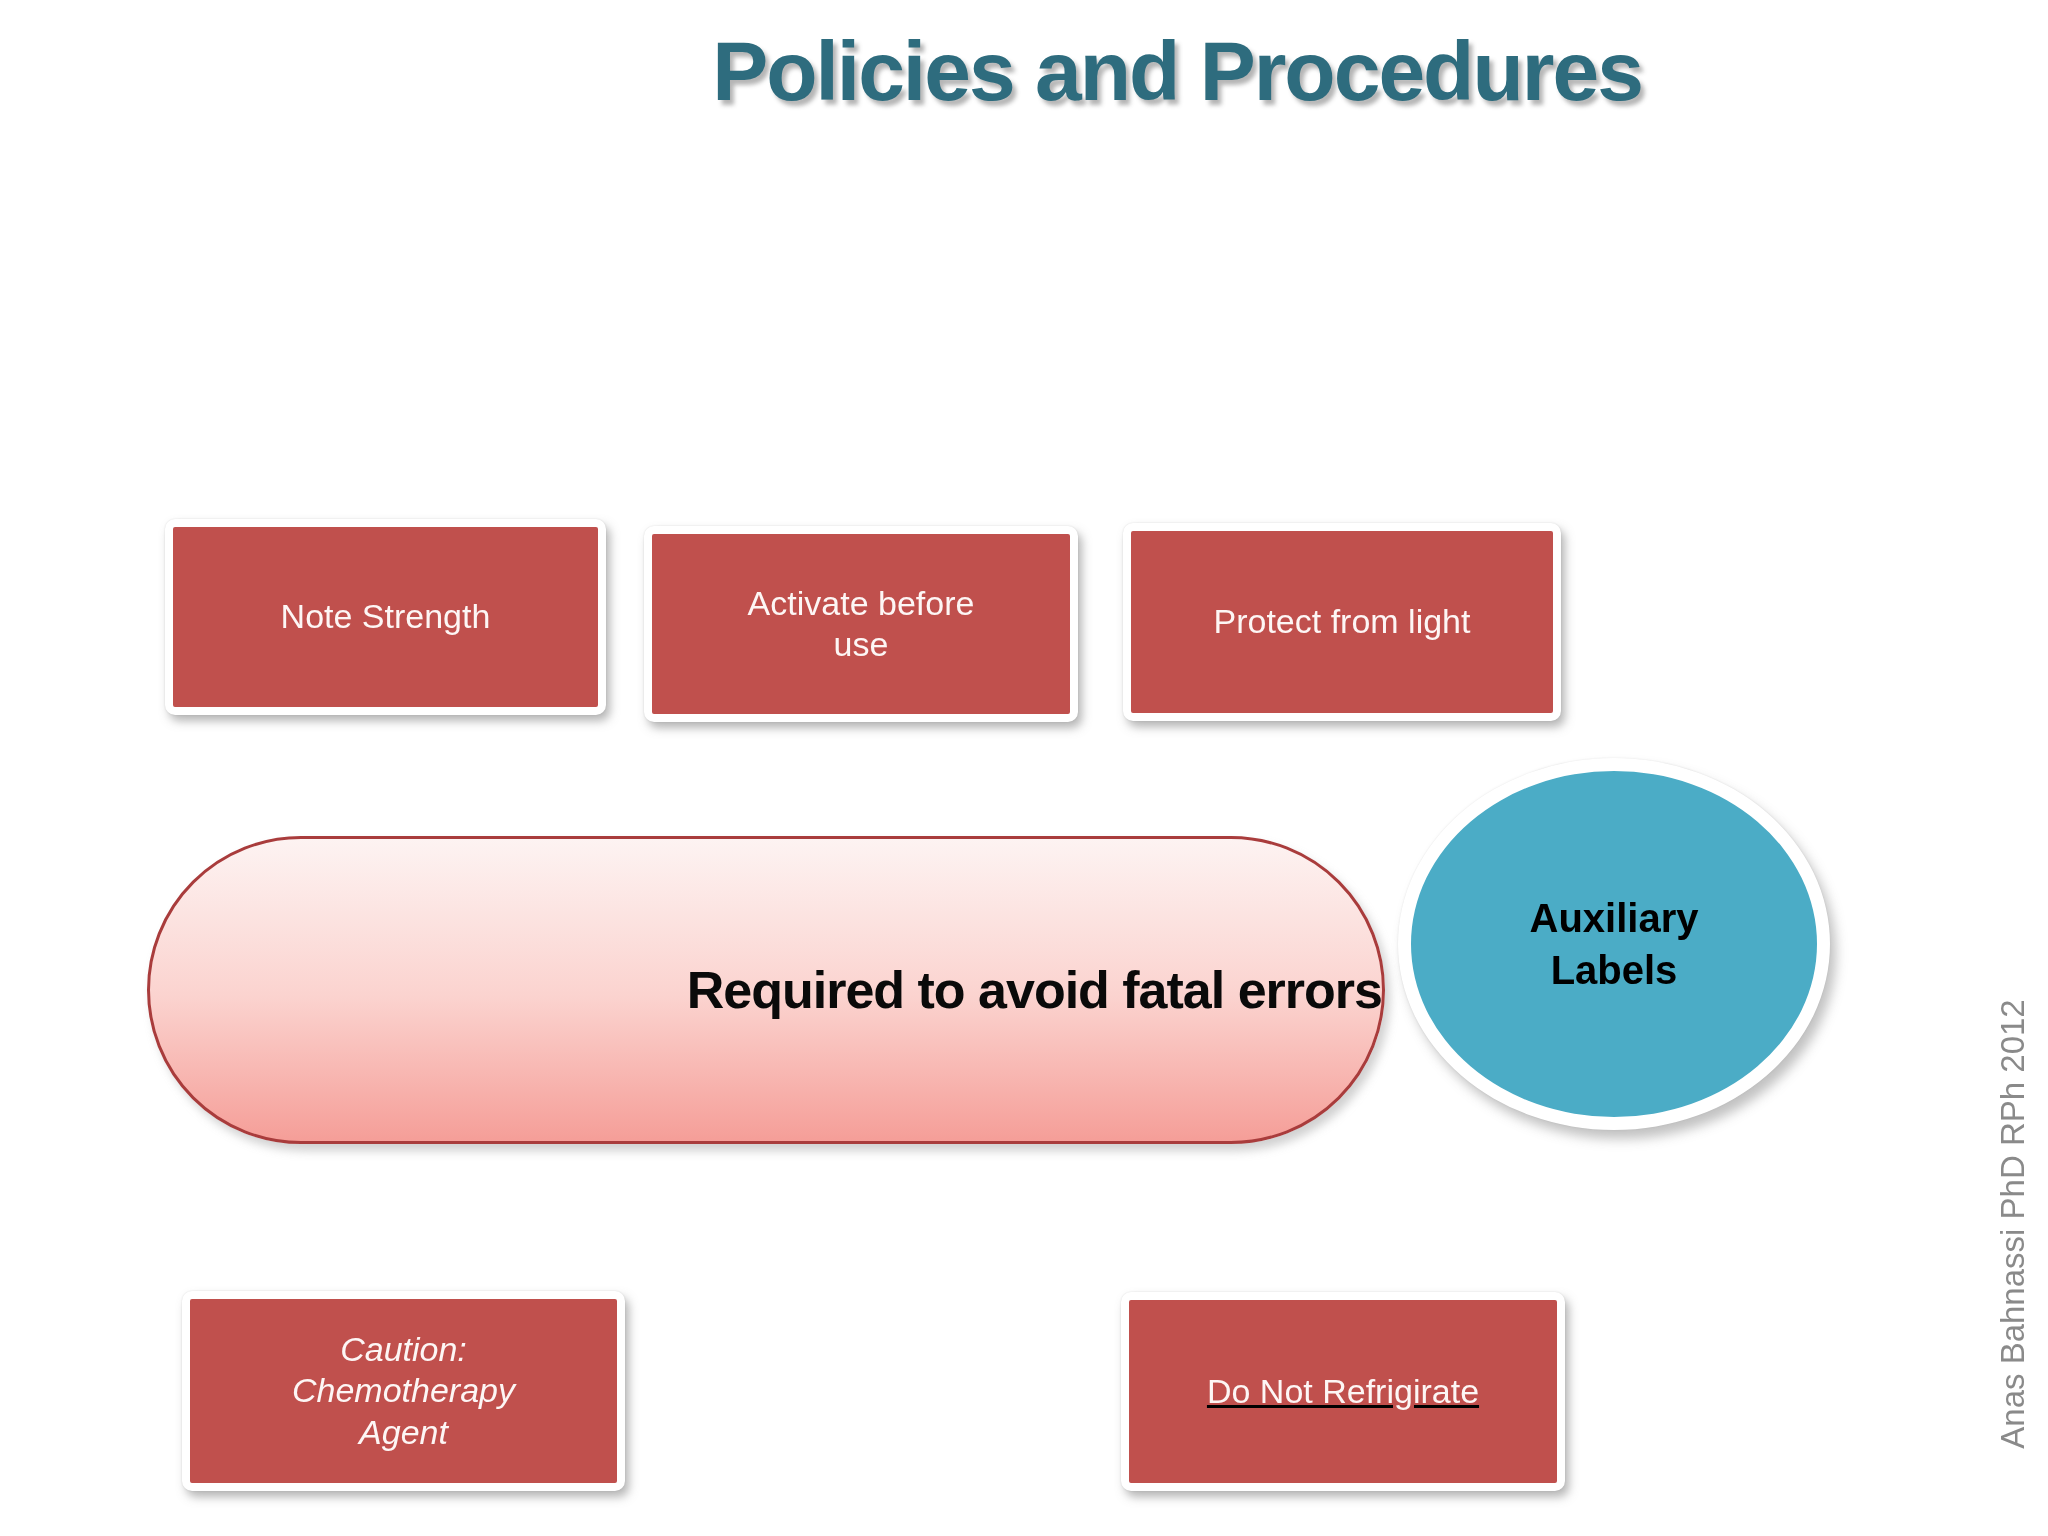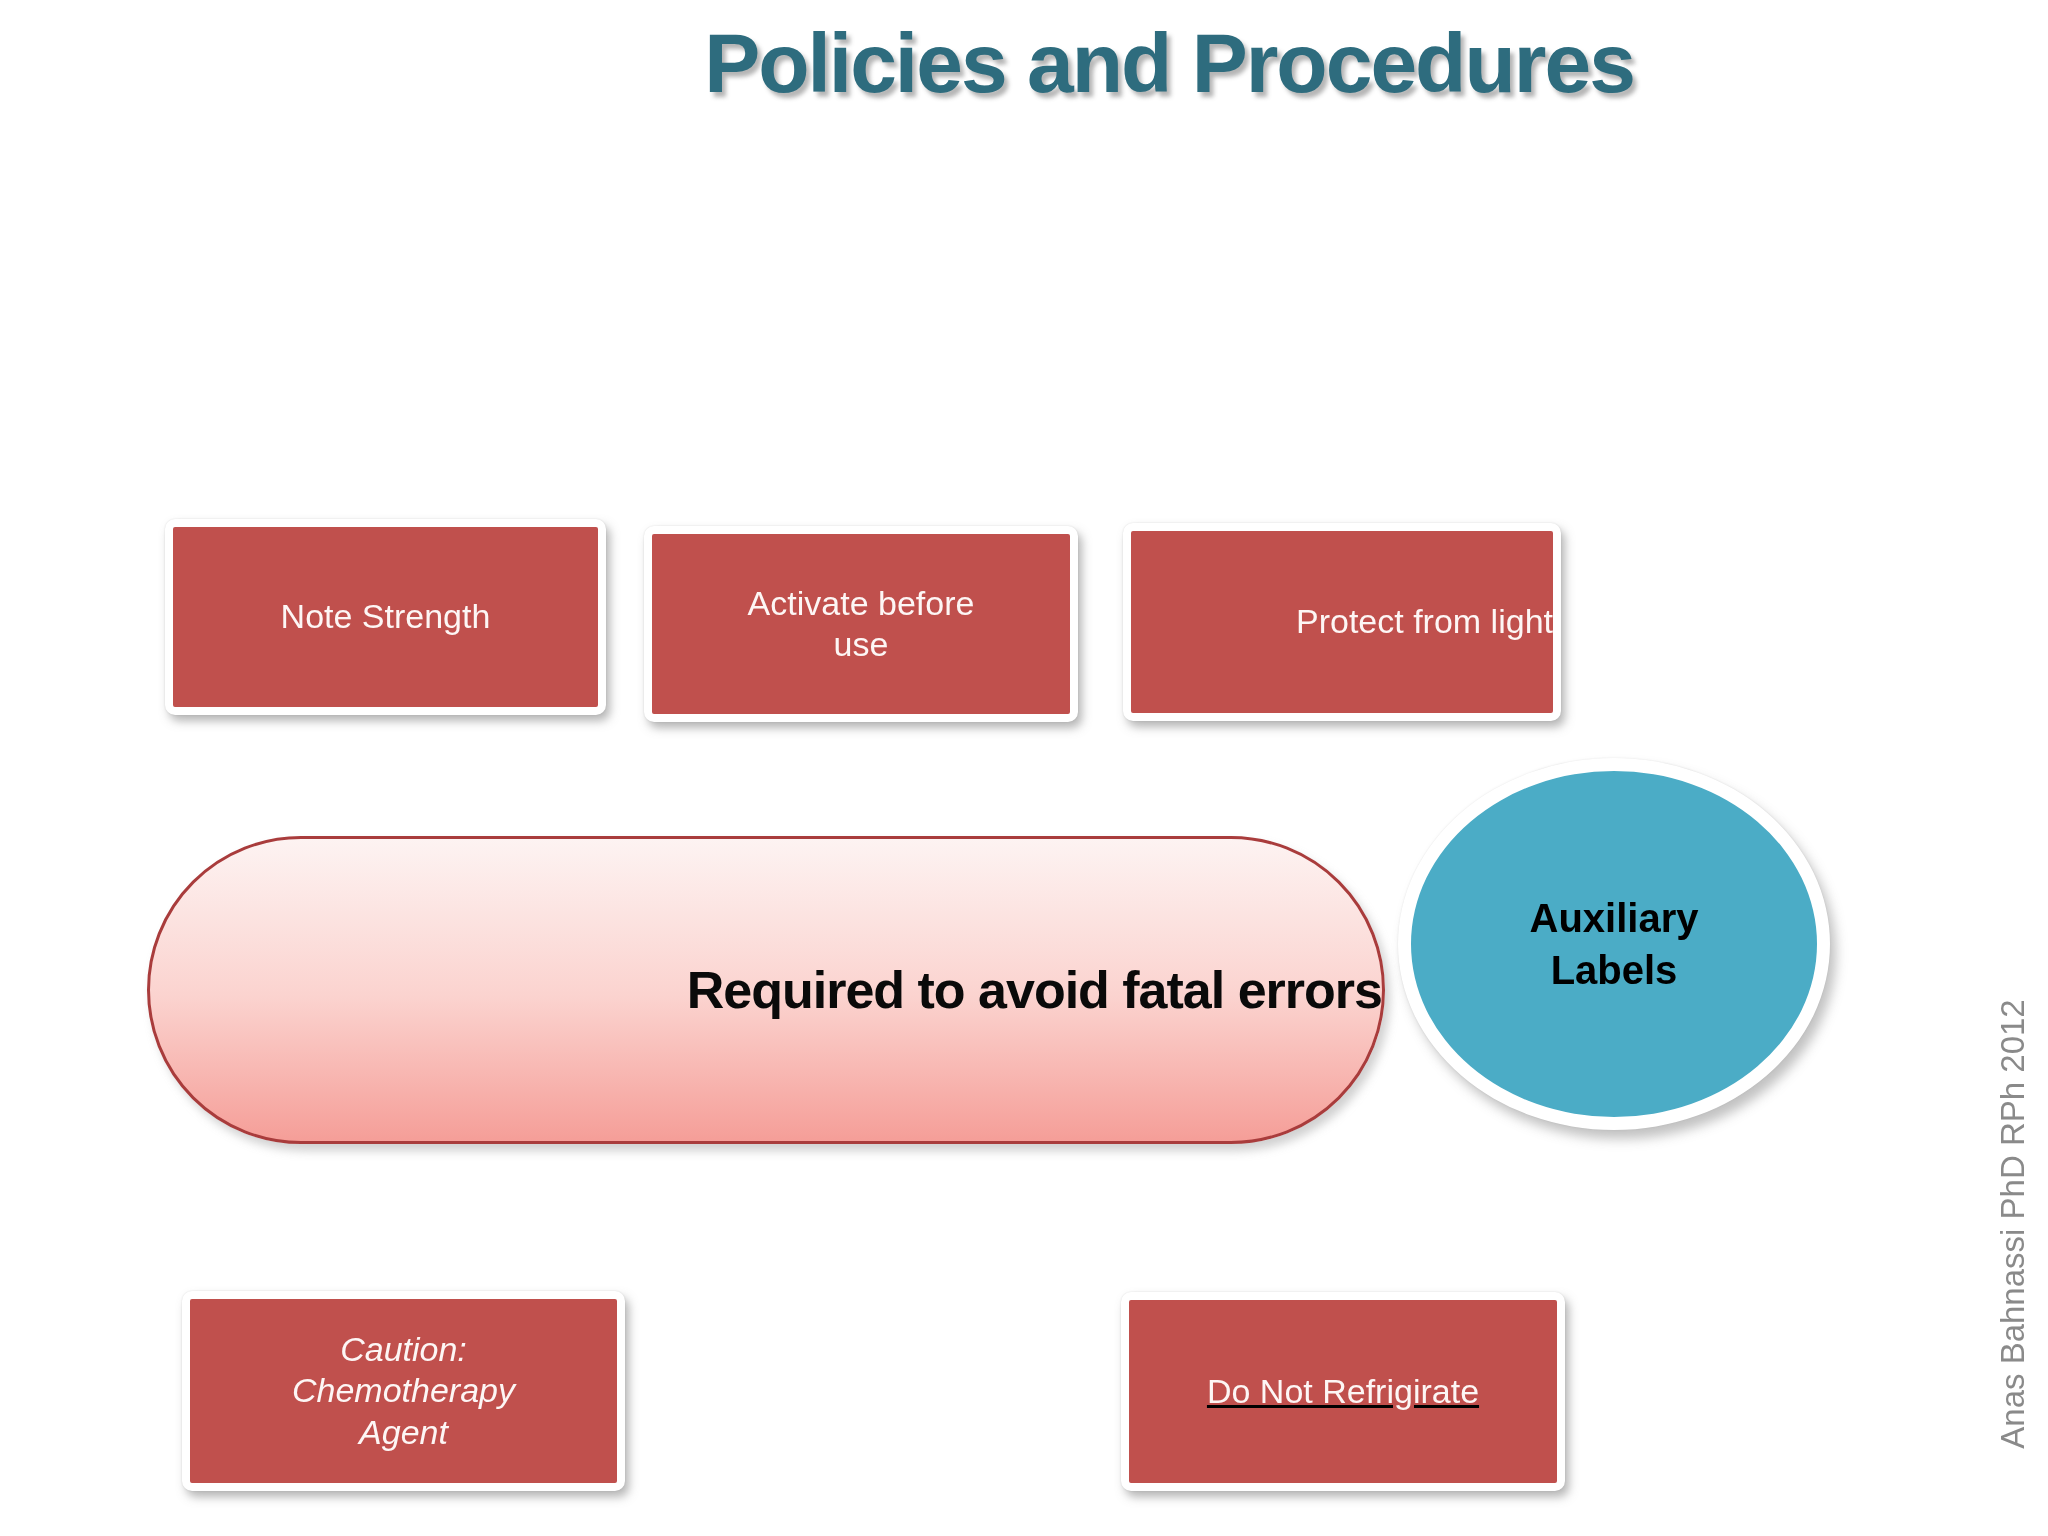--- a/index.html
+++ b/index.html
@@ -13,21 +13,21 @@
     height: 1536px;
     background: #ffffff;
     overflow: hidden;
     font-family: "Liberation Sans", sans-serif;
   }
   .title {
     position: absolute;
     left: 564px;
     top: 10px;
     width: 1200px;
-    margin: 5px;
+    margin: 13px;
     text-align: center;
     font-size: 84px;
     font-weight: bold;
     letter-spacing: -2px;
     color: #2e6c7e;
     text-shadow: 4px 5px 4px rgba(90,90,90,0.45);
     white-space: nowrap;
   }
   .redbox {
     position: absolute;
@@ -42,21 +42,21 @@
   }
   .redbox .lbl {
     color: #fdf6f5;
     font-size: 34px;
     line-height: 1.22;
     text-align: center;
     white-space: pre-line;
   }
   .box-1 { left: 165px;  top: 519px;  width: 441px; height: 196px; }
   .box-2 { left: 644px;  top: 526px;  width: 434px; height: 196px; }
-  .box-3 { left: 1123px; top: 523px;  width: 438px; height: 198px; justify-content: flex-end; }
+  .box-3 { left: 1123px; top: 523px;  width: 438px; height: 198px; }
   .box-4 { left: 182px;  top: 1291px; width: 443px; height: 200px; font-style: italic; }
   .box-5 { left: 661px;  top: 1292px; width: 435px; height: 198px; }
   .box-6 { left: 1121px; top: 1292px; width: 444px; height: 199px; text-decoration: underline; }
 
   .capsule {
     position: absolute;
     left: 147px;
     top: 836px;
     width: 1238px;
     height: 308px;

